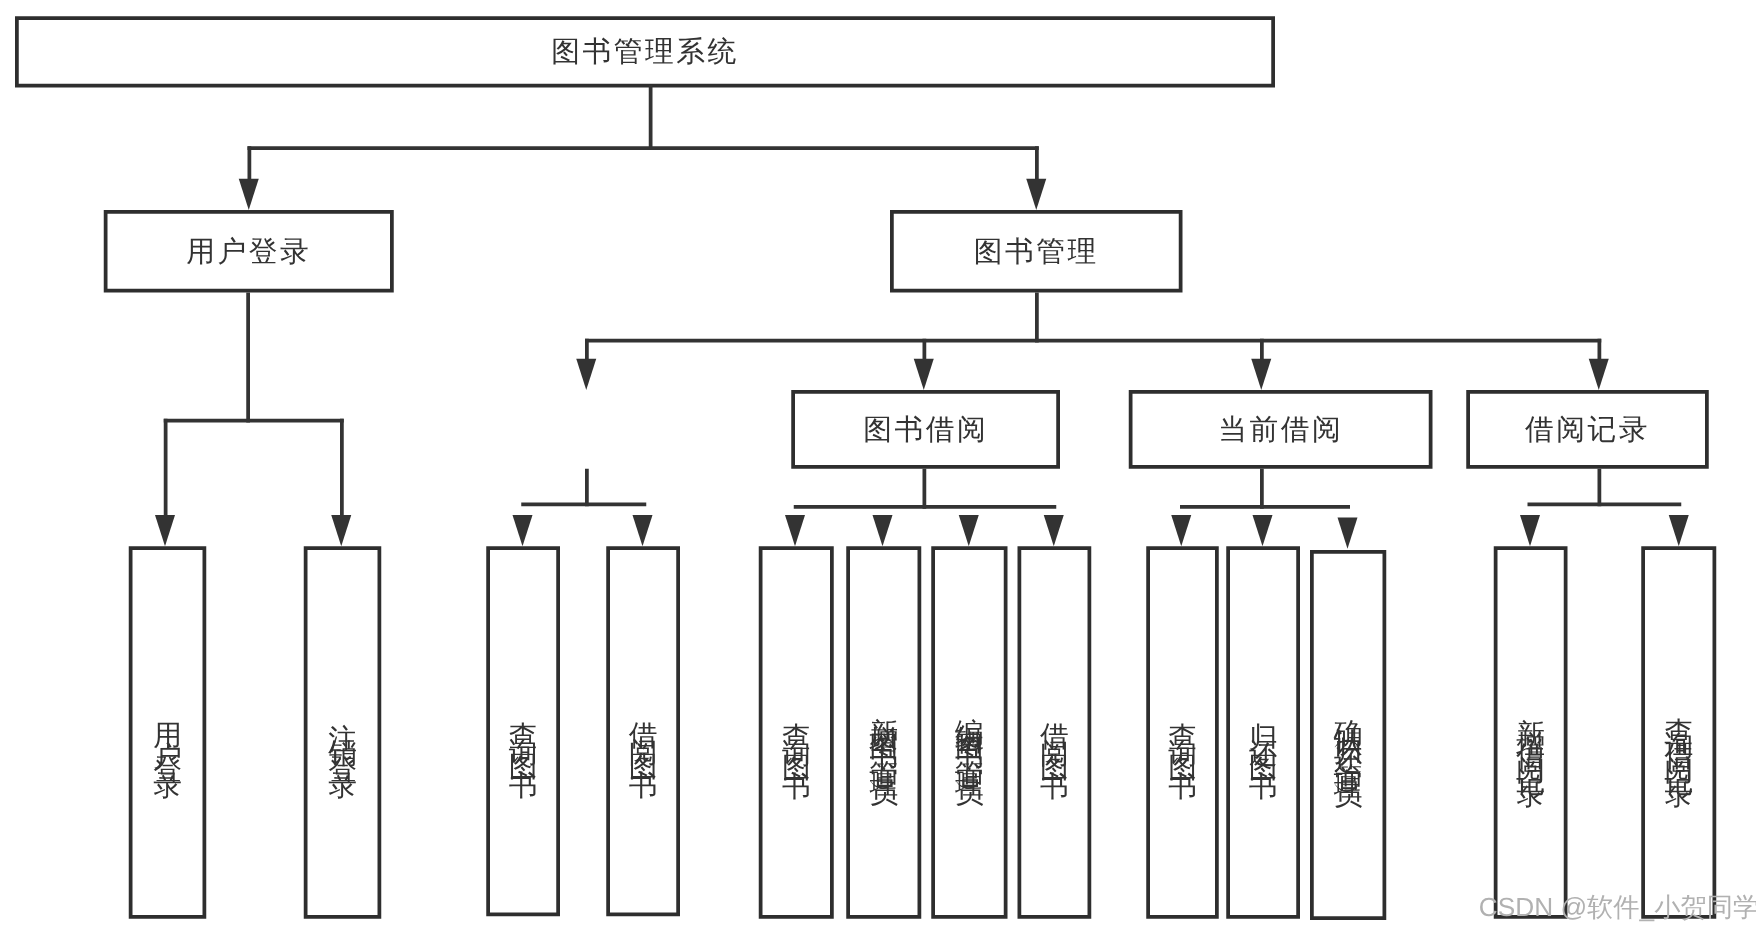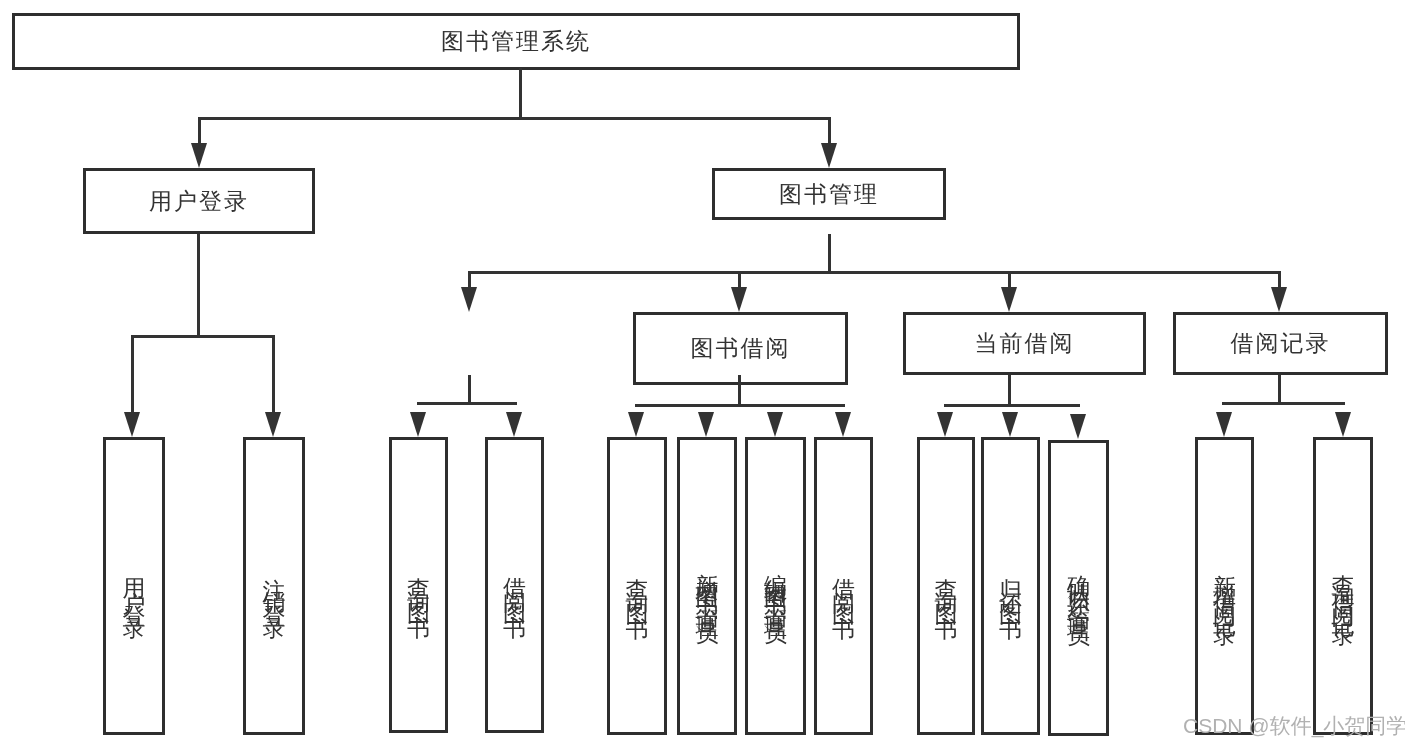--- a/index.html
+++ b/index.html
@@ -81,21 +81,21 @@
   <div class="line" style="left:519px; top:68px; width:3px; height:50px;"></div>
   <div class="line" style="left:198px; top:117px; width:633px; height:3px;"></div>
   <div class="line" style="left:198px; top:117px; width:3px; height:30px;"></div>
   <div class="line" style="left:828px; top:117px; width:3px; height:30px;"></div>
   <div class="arrow" style="left:191px; top:143px;"></div>
   <div class="arrow" style="left:821px; top:143px;"></div>
 
   <div class="node" style="left:83px; top:168px; width:232px; height:66px;">
     <span class="lbl">用户登录</span>
   </div>
-  <div class="node" style="left:712px; top:168px; width:234px; height:52px;">
+  <div class="node" style="left:712px; top:168px; width:234px; height:66px;">
     <span class="lbl">图书管理</span>
   </div>
 
   <div class="line" style="left:197px; top:234px; width:3px; height:104px;"></div>
   <div class="line" style="left:131px; top:335px; width:144px; height:3px;"></div>
   <div class="line" style="left:131px; top:335px; width:3px; height:80px;"></div>
   <div class="line" style="left:272px; top:335px; width:3px; height:80px;"></div>
   <div class="arrow" style="left:124px; top:412px;"></div>
   <div class="arrow" style="left:265px; top:412px;"></div>
 
@@ -103,27 +103,27 @@
   <div class="line" style="left:468px; top:271px; width:813px; height:3px;"></div>
   <div class="line" style="left:468px; top:271px; width:3px; height:22px;"></div>
   <div class="line" style="left:738px; top:271px; width:3px; height:22px;"></div>
   <div class="line" style="left:1008px; top:271px; width:3px; height:22px;"></div>
   <div class="line" style="left:1278px; top:271px; width:3px; height:22px;"></div>
   <div class="arrow" style="left:461px; top:287px;"></div>
   <div class="arrow" style="left:731px; top:287px;"></div>
   <div class="arrow" style="left:1001px; top:287px;"></div>
   <div class="arrow" style="left:1271px; top:287px;"></div>
 
-  <div class="node" style="left:633px; top:312px; width:215px; height:73px;">
+  <div class="node" style="left:633px; top:312px; width:215px; height:63px;">
     <span class="lbl">图书借阅</span>
   </div>
   <div class="node" style="left:903px; top:312px; width:243px; height:63px;">
     <span class="lbl">当前借阅</span>
   </div>
-  <div class="node" style="left:1173px; top:312px; width:215px; height:63px;">
+  <div class="node" style="left:1173px; top:312px; width:194px; height:63px;">
     <span class="lbl">借阅记录</span>
   </div>
 
   <div class="line" style="left:468px; top:375px; width:3px; height:30px;"></div>
   <div class="line" style="left:417px; top:402px; width:100px; height:3px;"></div>
   <div class="arrow" style="left:410px; top:412px;"></div>
   <div class="arrow" style="left:506px; top:412px;"></div>
 
   <div class="line" style="left:738px; top:375px; width:3px; height:32px;"></div>
   <div class="line" style="left:635px; top:404px; width:210px; height:3px;"></div>

